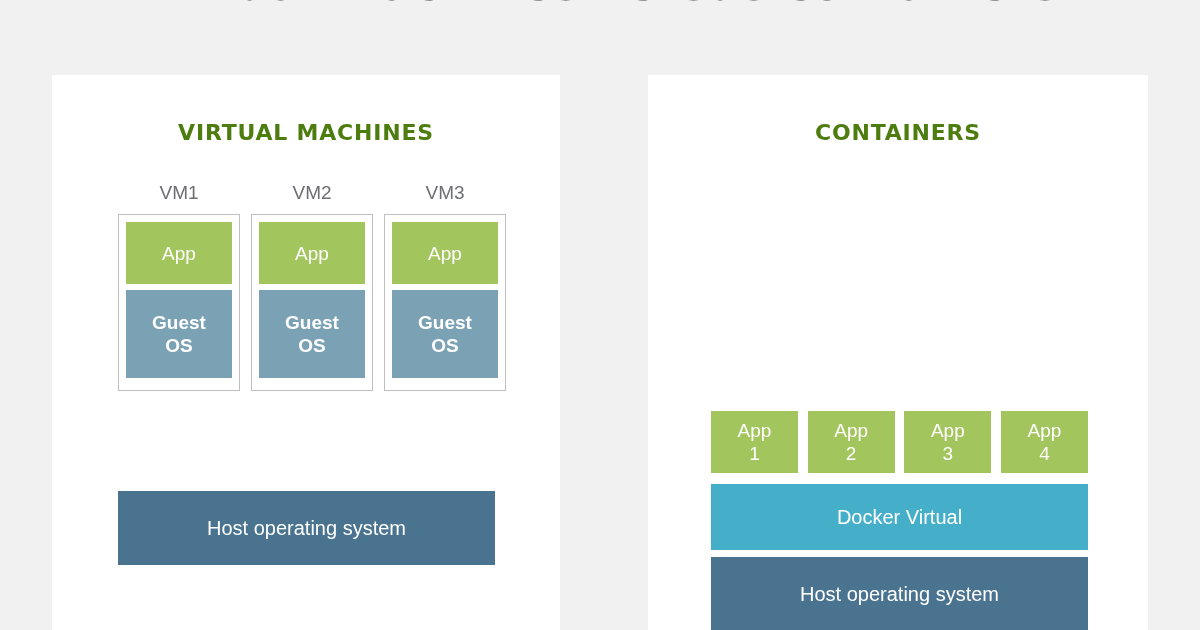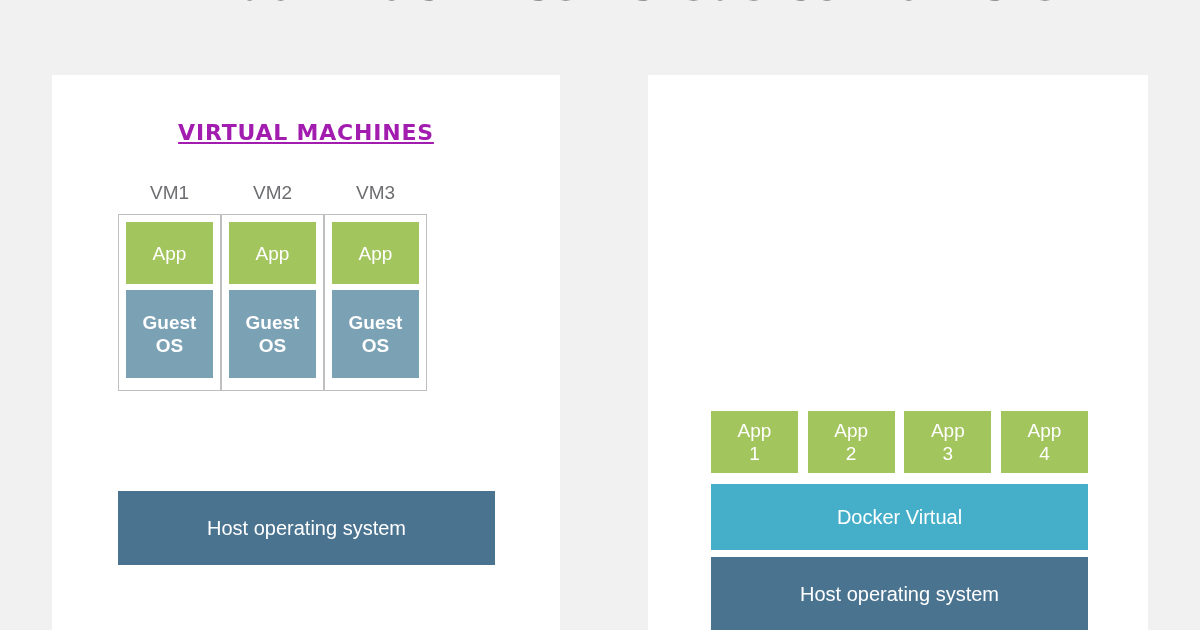--- a/index.html
+++ b/index.html
@@ -49,30 +49,29 @@
   .panel-heading {
     position: absolute;
     top: 45px;
     left: 0;
     width: 100%;
     text-align: center;
     font-family: "DejaVu Sans", sans-serif;
     font-size: 22px;
     font-weight: bold;
     letter-spacing: 0.8px;
-    color: #a21caf;
-    text-decoration: underline;
+    color: #4d7c0f;
   }
 
   
   .vm-row {
     position: absolute;
     top: 107px;
     left: 66px;
-    width: 309px;
+    width: 388px;
     display: flex;
     justify-content: space-between;
   }
   .vm-col {
     width: 122px;
   }
   .vm-label {
     text-align: center;
     font-size: 19px;
     color: #6d6e71;
@@ -207,20 +206,21 @@
 
   <div class="stack stack-vm">
     <div class="bar bar-hostos">Host operating system</div>
 
   </div>
 
 </div>
 
 <div class="panel panel-ct">
 
+  <div class="panel-heading">CONTAINERS</div>
 
   <div class="ct-apps">
     <div class="ct-app">
       <span>App</span>
       <span>1</span>
     </div>
     <div class="ct-app">
       <span>App</span>
       <span>2</span>
     </div>

